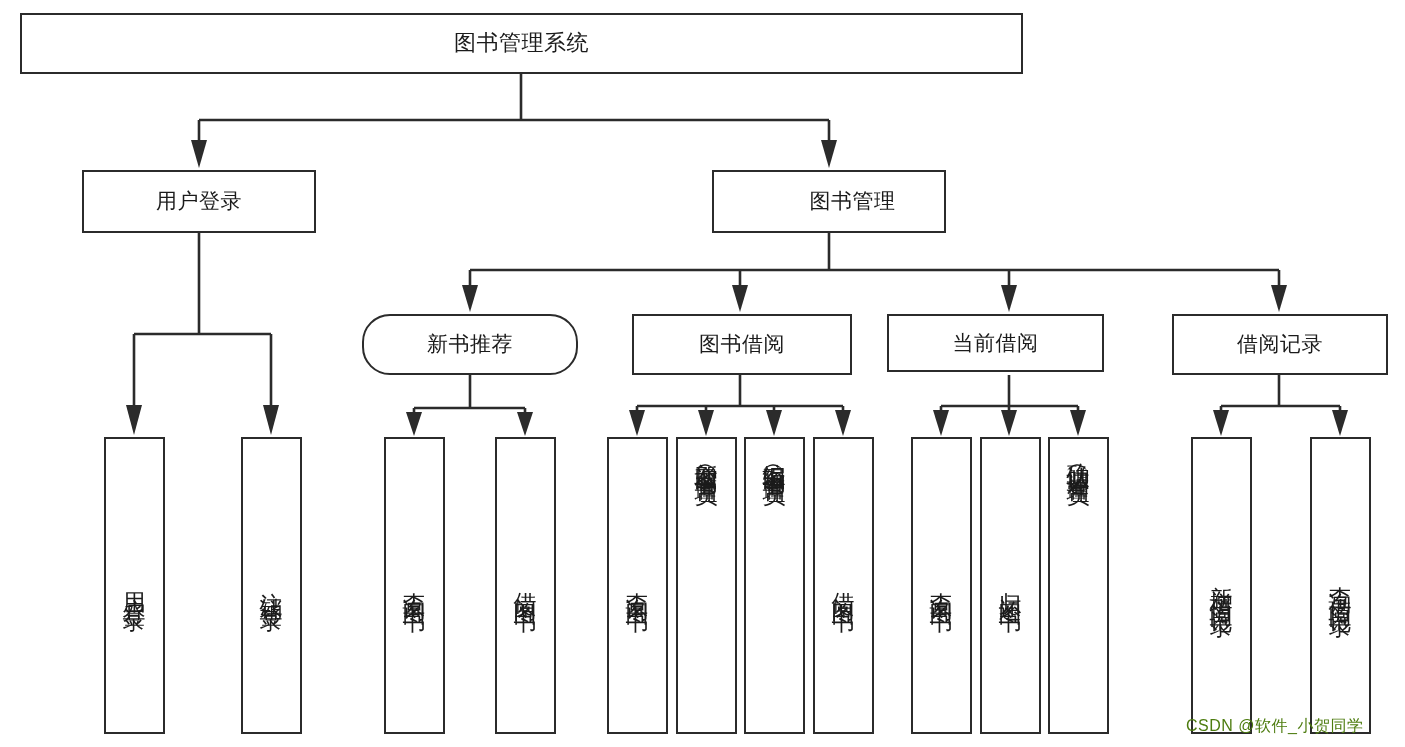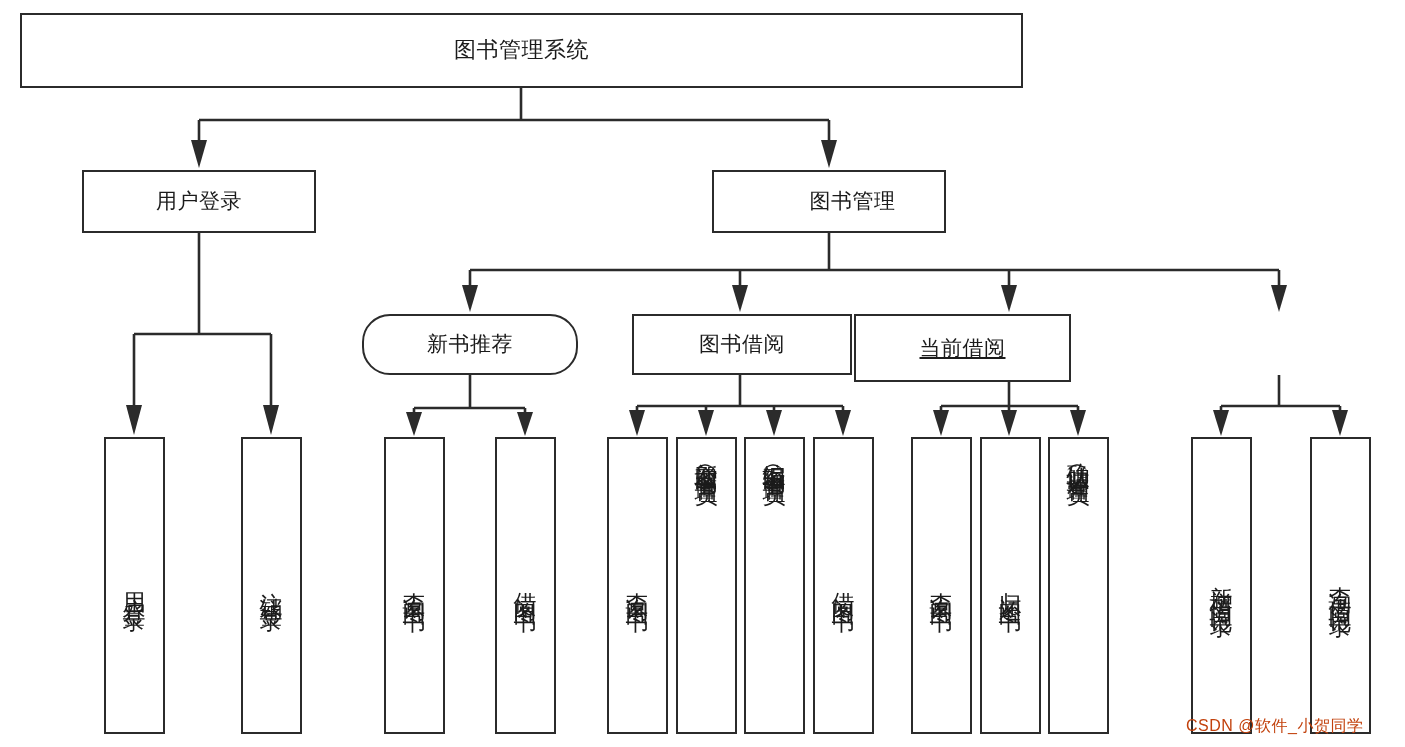--- a/index.html
+++ b/index.html
@@ -70,21 +70,21 @@
   }
   .v-node.mid {
     align-items: center;
     padding-top: 0;
   }
   .watermark {
     position: absolute;
     left: 1186px;
     top: 716px;
     font-size: 16px;
-    color: #c2410c;
+    color: #4d7c0f;
     white-space: nowrap;
     z-index: 3;
     letter-spacing: 0.5px;
   }
 </style>
 </head>
 <body>
 
 <div id="canvas">
 
@@ -159,44 +159,47 @@
 
       <polygon points="933,410 949,410 941,436"></polygon>
       <polygon points="1001,410 1017,410 1009,436"></polygon>
       <polygon points="1070,410 1086,410 1078,436"></polygon>
 
       <polygon points="1213,410 1229,410 1221,436"></polygon>
       <polygon points="1332,410 1348,410 1340,436"></polygon>
     </g>
   </svg>
 
-  <div class="node h-node root" style="left:20px; top:13px; width:1003px; height:75px;">
+  <div class="node h-node root" style="left:20px; top:13px; width:1003px; height:61px;">
     <span class="node-label">图书管理系统</span>
   </div>
 
   <div class="node h-node" style="left:82px; top:170px; width:234px; height:63px;">
     <span class="node-label">用户登录</span>
   </div>
 
   <div class="node h-node" style="left:712px; top:170px; width:234px; height:63px;padding-left:47px;">
     <span class="node-label">图书管理</span>
   </div>
 
   <div class="node h-node" style="left:362px; top:314px; width:216px; height:61px;border-radius:28px;">
     <span class="node-label">新书推荐</span>
   </div>
 
   <div class="node h-node" style="left:632px; top:314px; width:220px; height:61px;">
     <span class="node-label">图书借阅</span>
   </div>
 
-  <div class="node h-node" style="left:854px; top:314px; width:217px; height:68px;text-decoration:underline;">
+  <div class="node h-node" style="left:887px; top:314px; width:217px; height:58px;">
     <span class="node-label">当前借阅</span>
   </div>
 
+  <div class="node h-node" style="left:1172px; top:314px; width:216px; height:61px;">
+    <span class="node-label">借阅记录</span>
+  </div>
 
   <div class="node v-node mid" style="left:104px; top:437px; width:61px; height:297px;">
     <span class="node-label">用户登录</span>
   </div>
 
   <div class="node v-node mid" style="left:241px; top:437px; width:61px; height:297px;">
     <span class="node-label">注销登录</span>
   </div>
 
   <div class="node v-node mid" style="left:384px; top:437px; width:61px; height:297px;">

